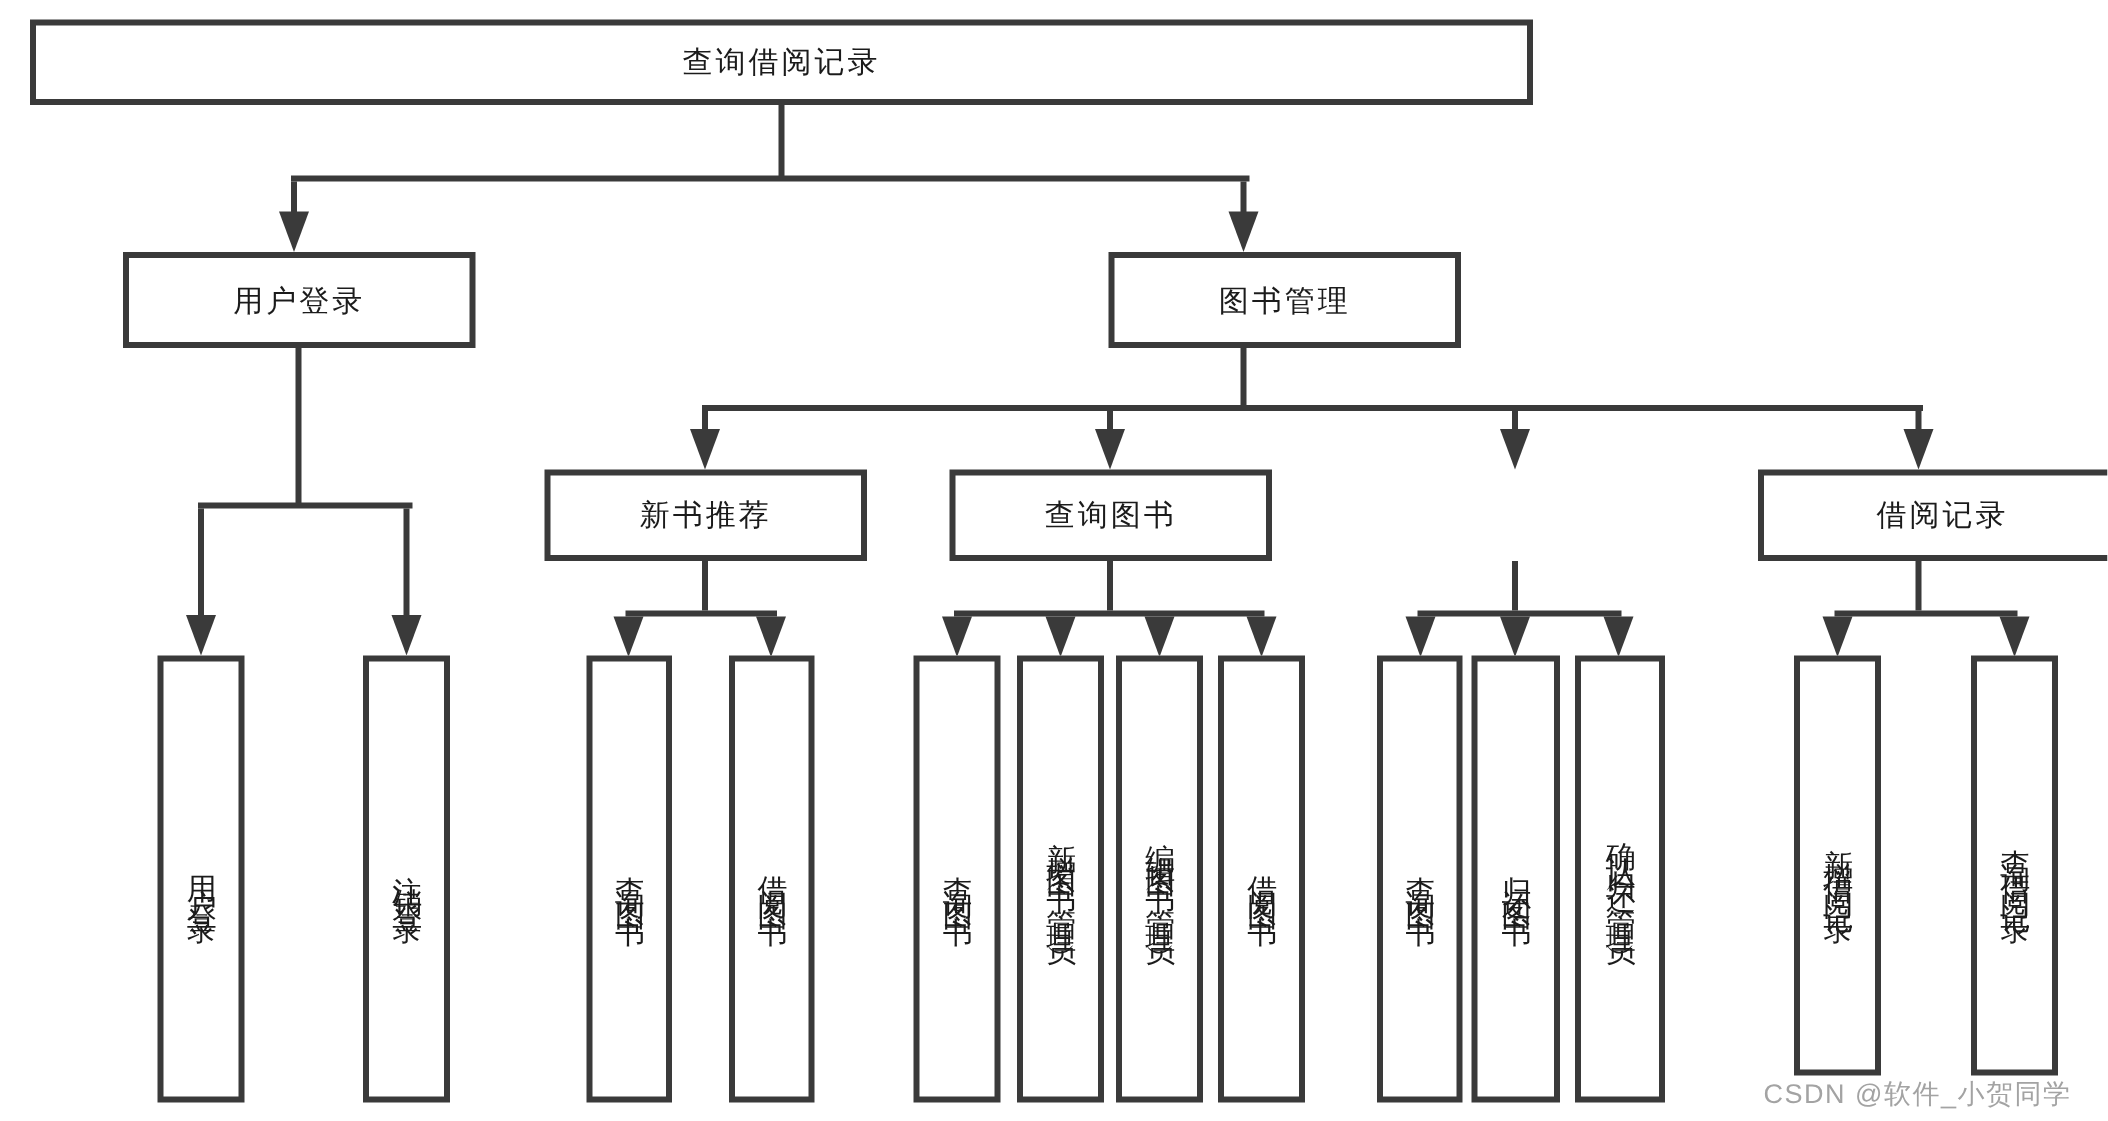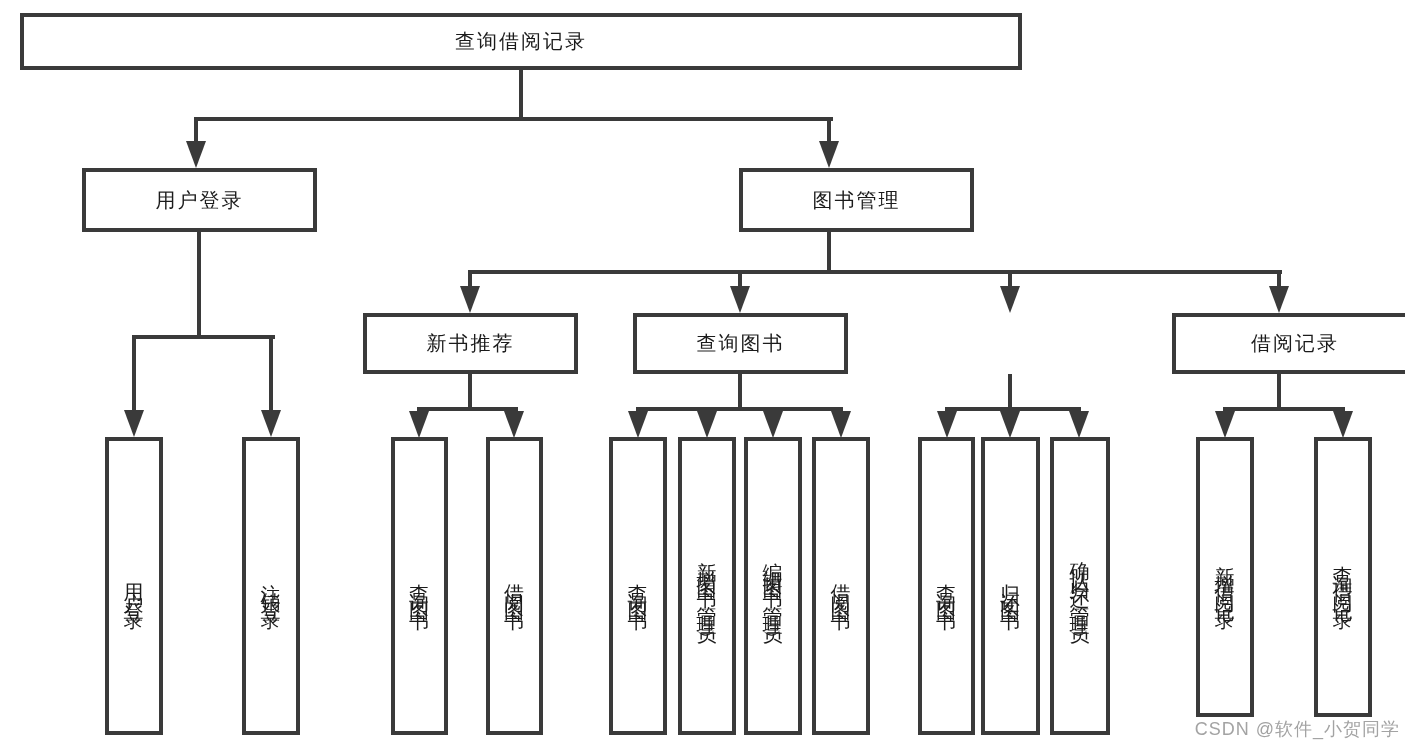--- a/index.html
+++ b/index.html
@@ -43,21 +43,21 @@
   }
   .arr{
     position:absolute;
     width:0;height:0;
     border-left:10px solid transparent;
     border-right:10px solid transparent;
     border-top:27px solid var(--line);
   }
   .watermark{
     position:absolute;
-    right:5px;
+    right:24px;
     bottom:6px;
     font-size:18px;
     letter-spacing:1px;
     color:var(--watermark);
   }
 </style>
 </head>
 <body>
 
 <div class="canvas">

